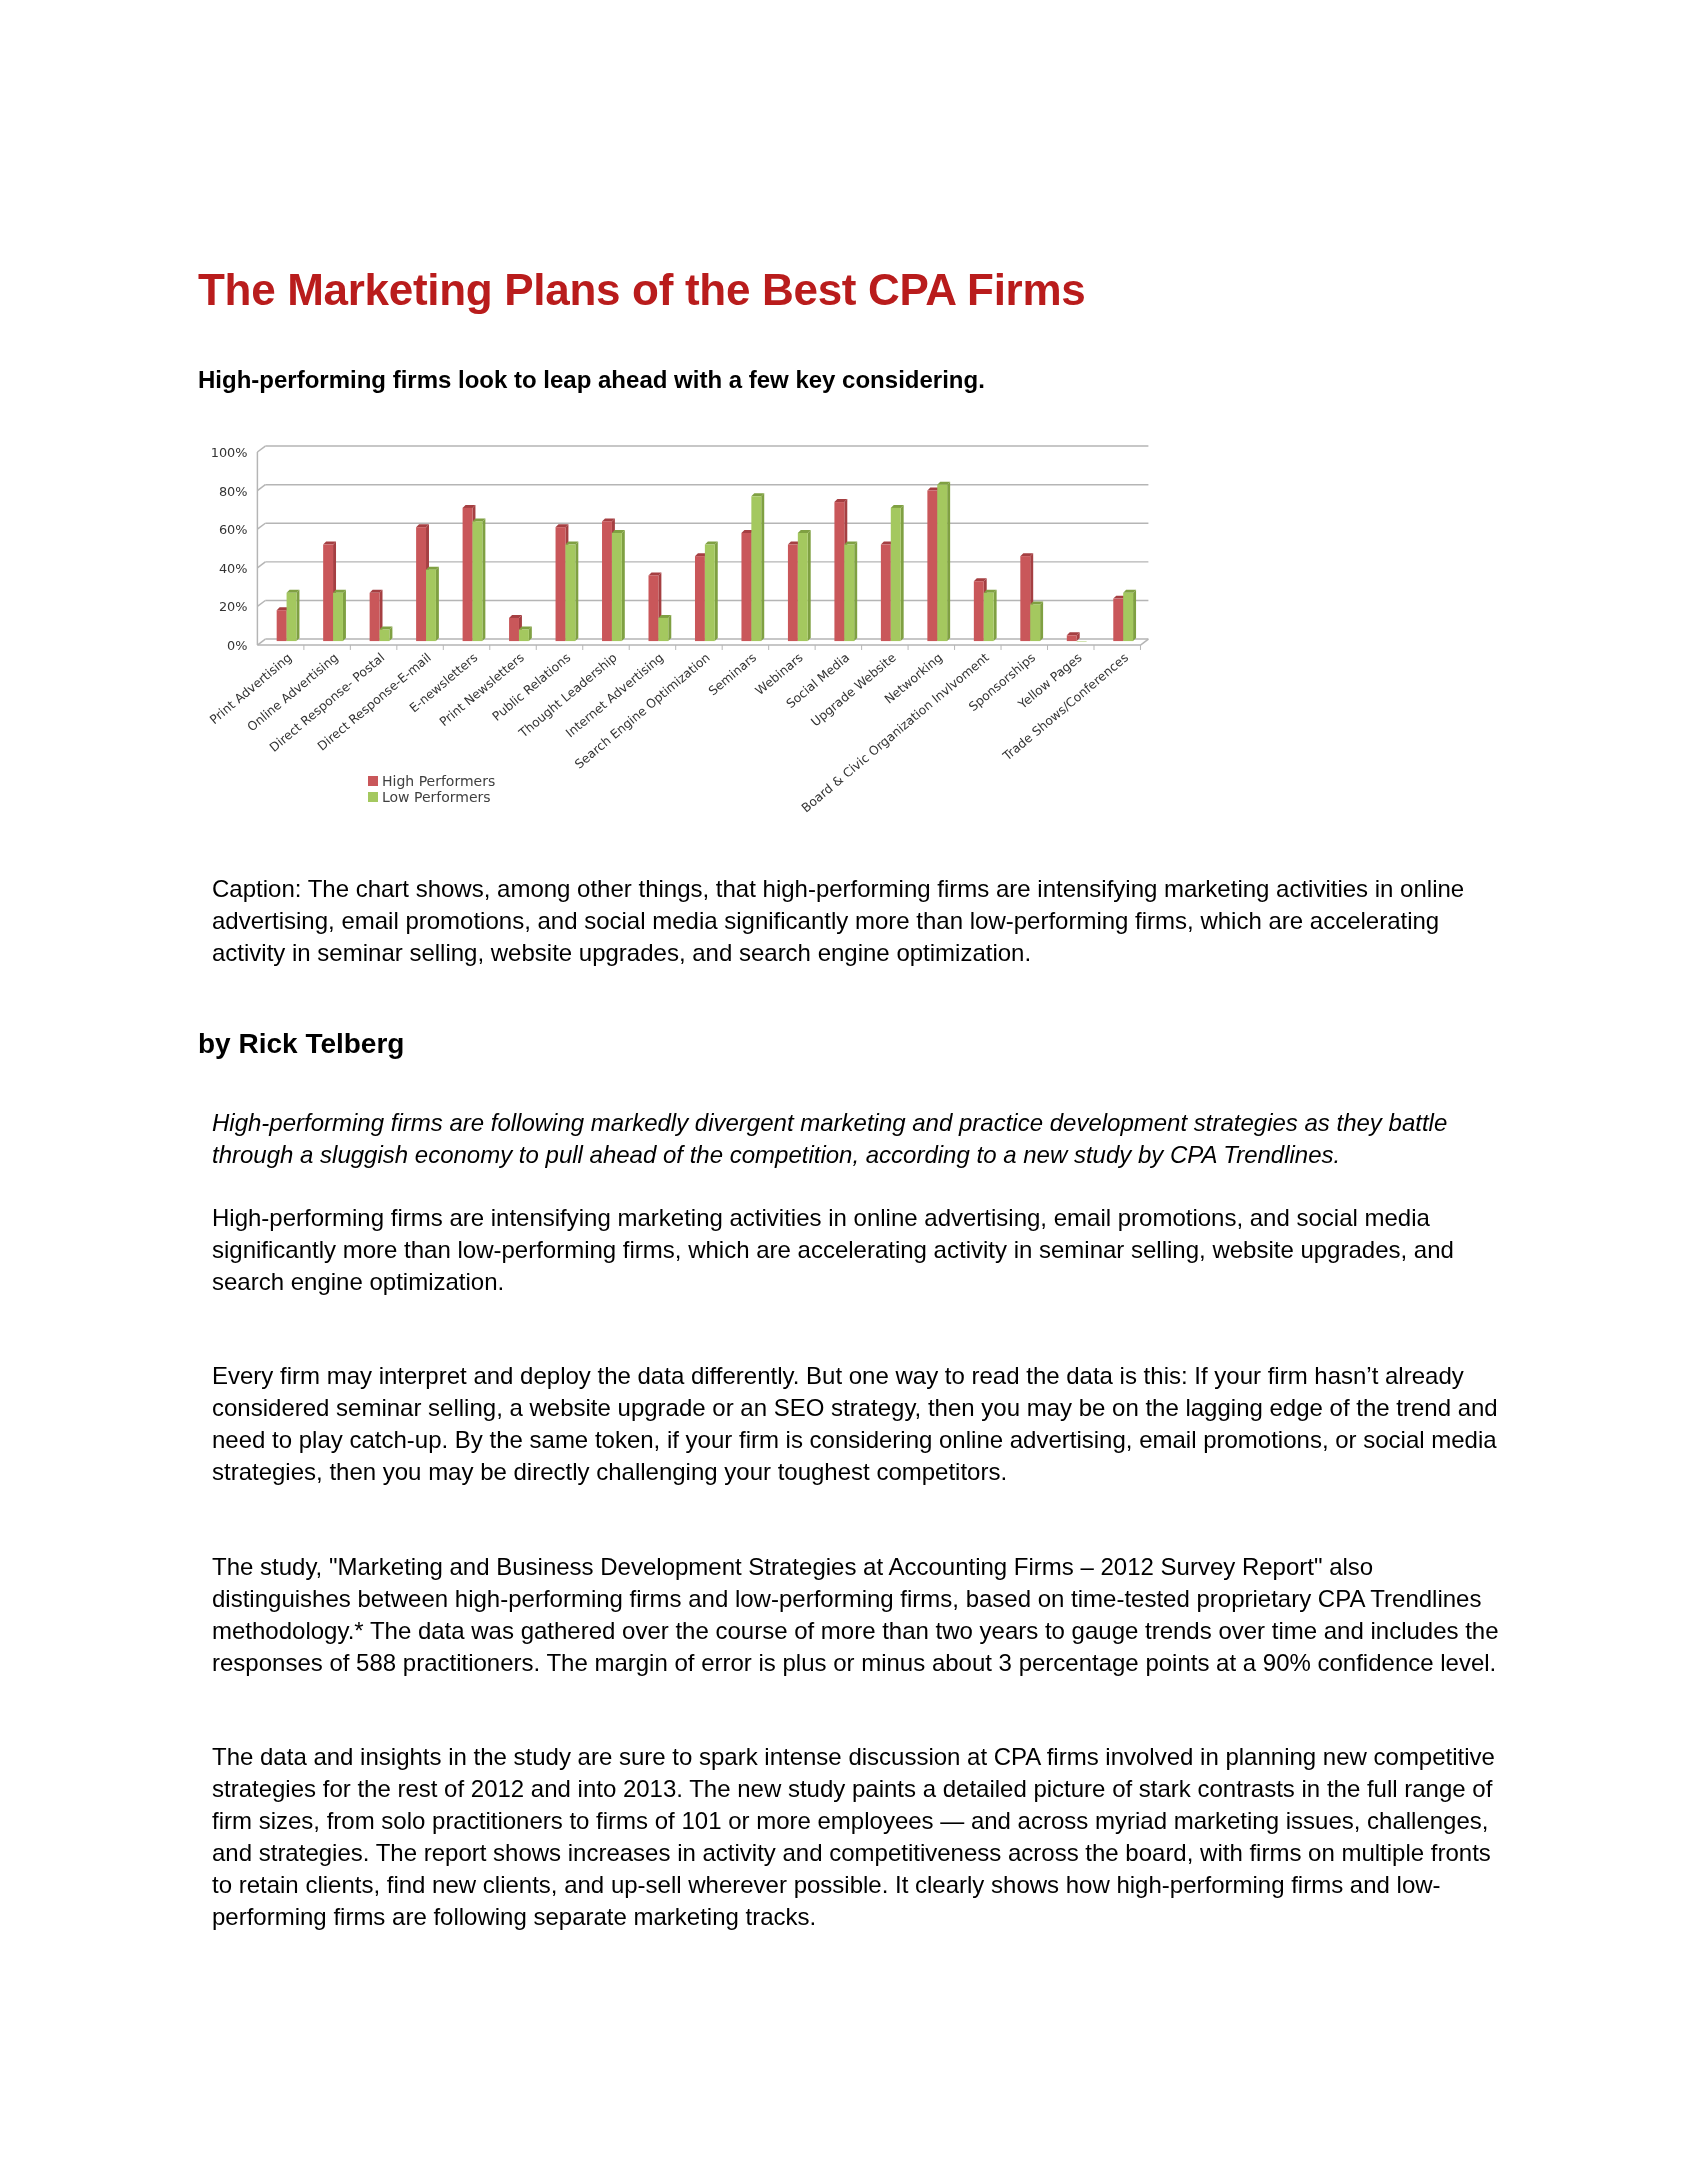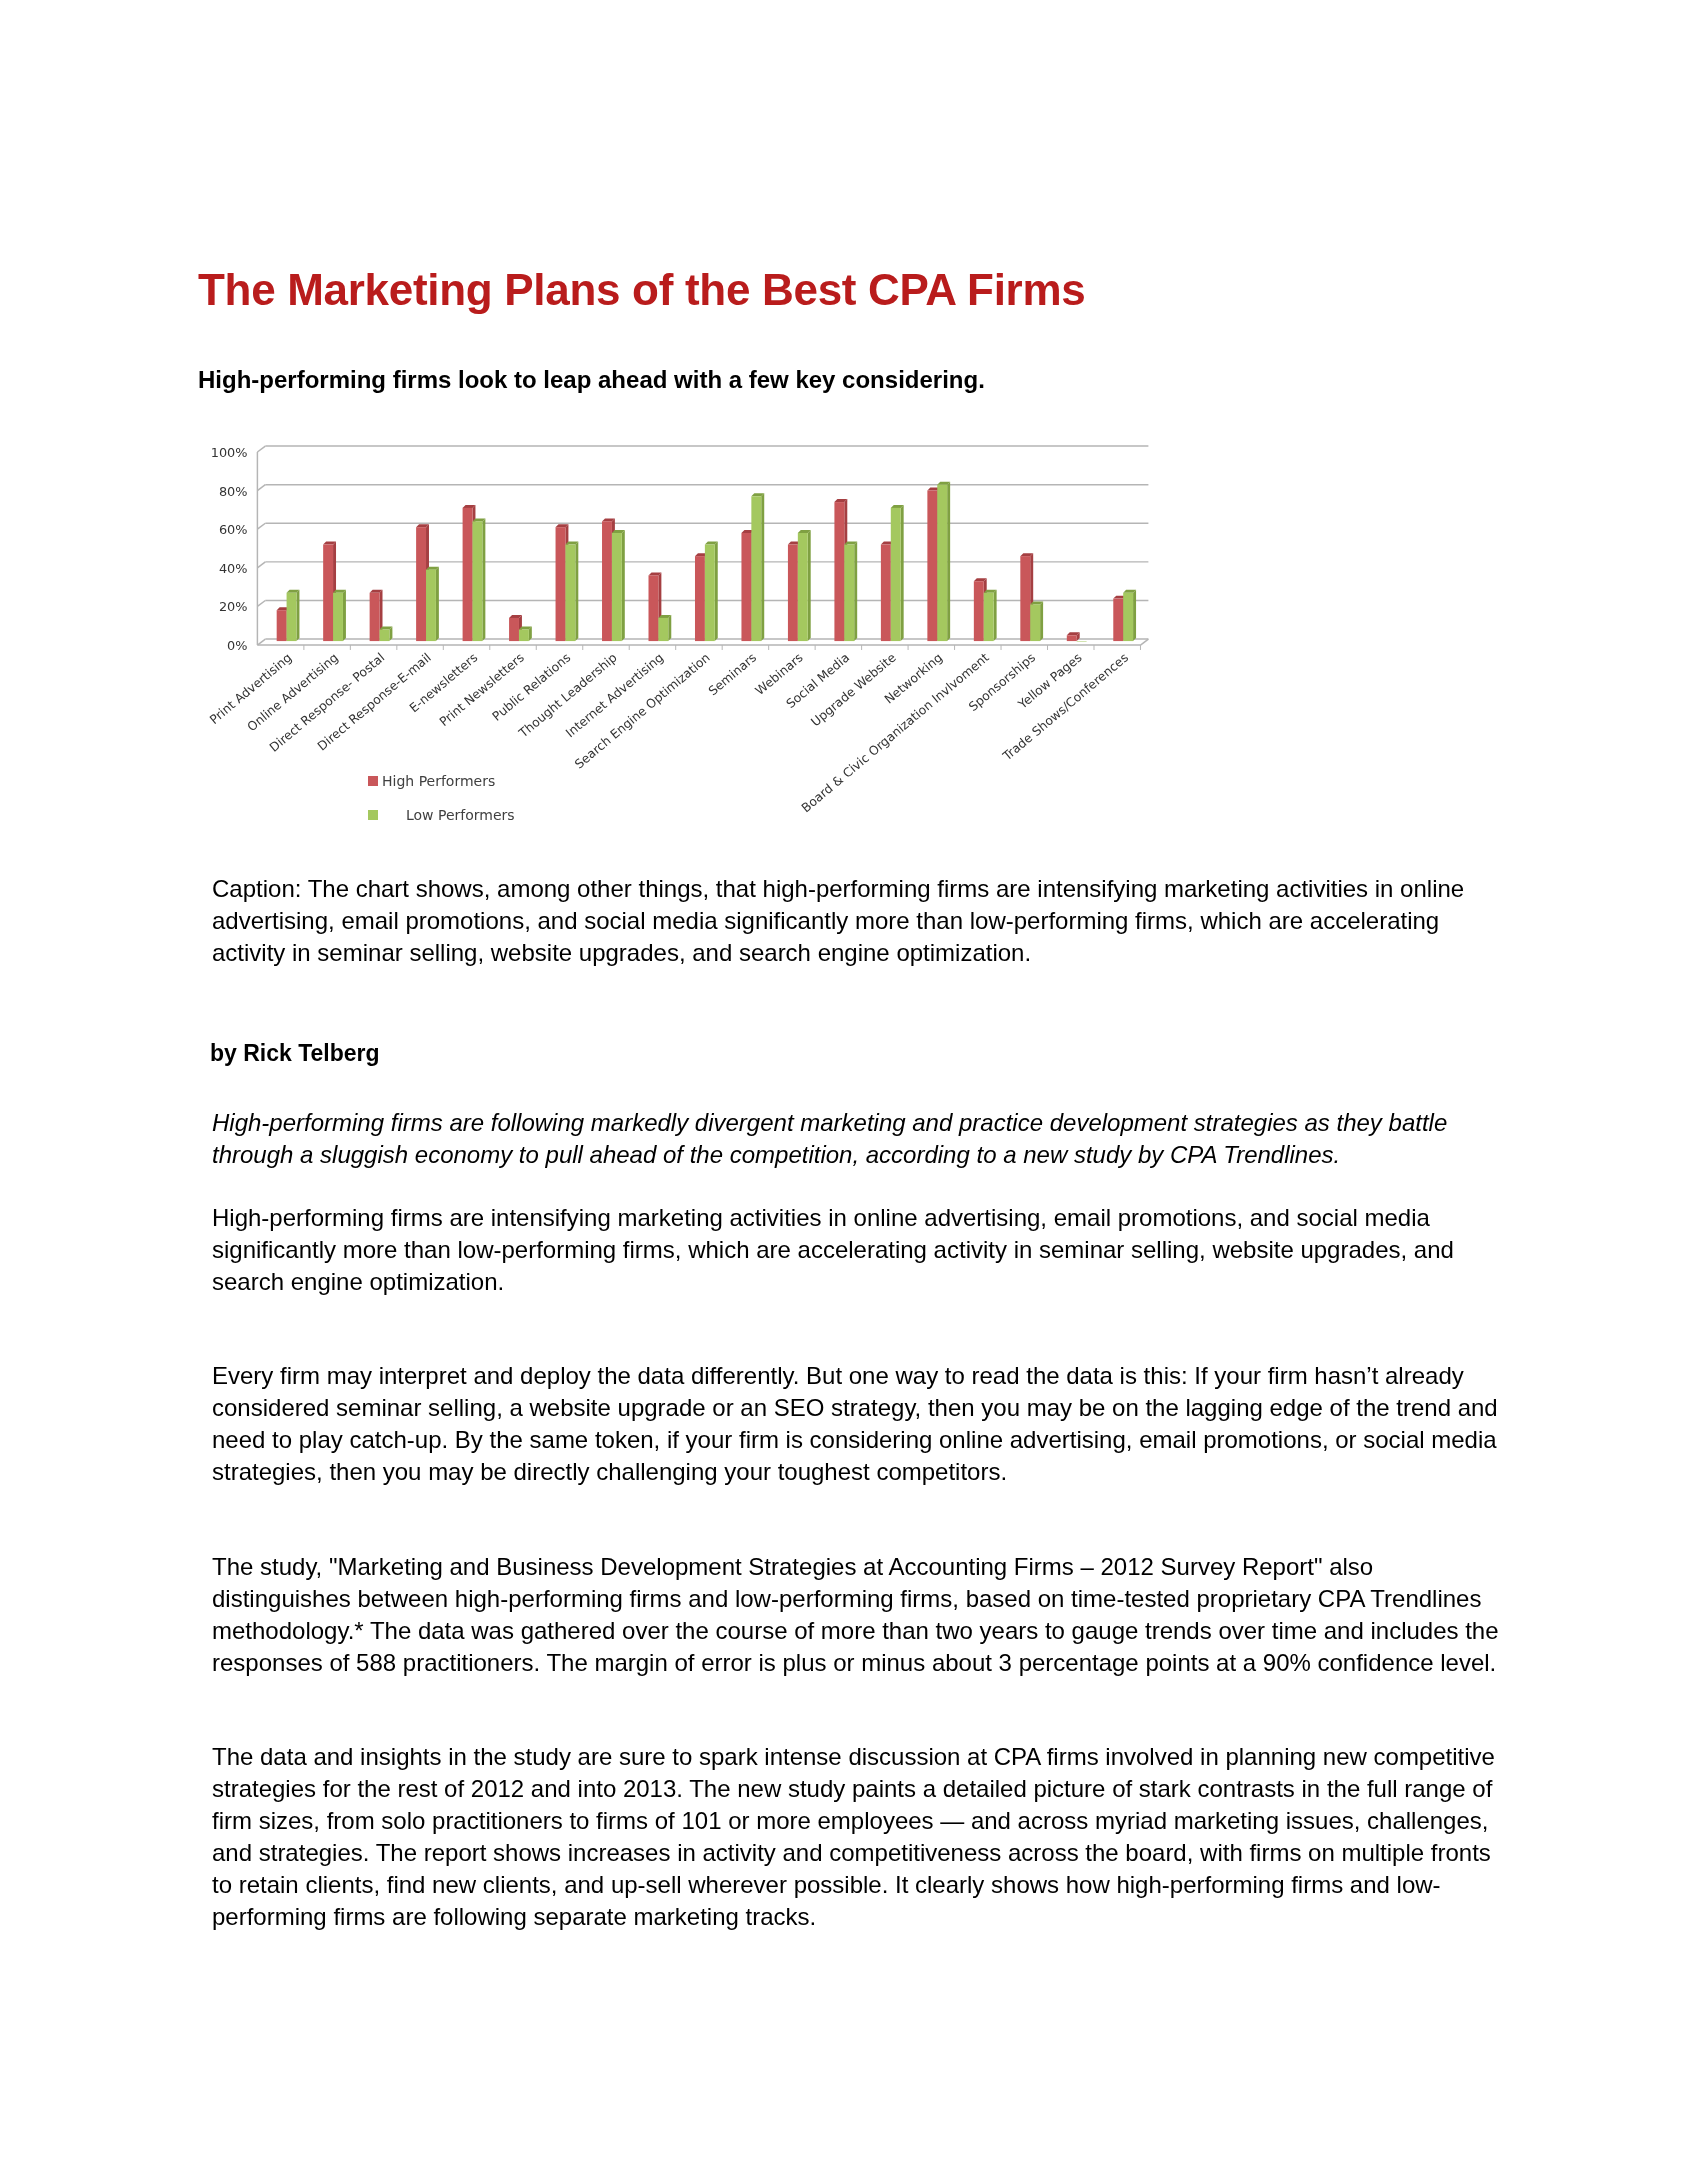--- a/index.html
+++ b/index.html
@@ -8,22 +8,22 @@
   .page { position: absolute; left: 198px; top: 0; width: 1287px; }
   .title { position: absolute; top: 265px; left: 0; margin: 0;
            font-size: 44px; font-weight: bold; color: #b91c1c; letter-spacing: -0.3px;
            font-family: "Liberation Sans", sans-serif; white-space: nowrap; }
   .subtitle { position: absolute; top: 366px; left: 0; margin: 0;
               font-size: 24px; font-weight: bold; white-space: nowrap; }
   .chart { position: absolute; top: 436px; left: 0; width: 990px; height: 426px; }
   .chart svg { position: absolute; left: 0; top: 0; }
   .para { position: absolute; left: 0; width: 1297px; margin: 14px;
           font-size: 24px; line-height: 32px; }
-  .byline { position: absolute; left: 0; top: 1028px; margin: 12px;
-            font-size: 23px; font-weight: bold; }
+  .byline { position: absolute; left: 0; top: 1028px; margin: 0;
+            font-size: 28px; font-weight: bold; }
   .legend { position: absolute; left: 170px; font-size: 14px;
             font-family: "DejaVu Sans", sans-serif; color: #404040; display: flex; align-items: center; }
   .legend .sw { width: 10px; height: 10px; margin-right: 4px; display: inline-block; }
 </style>
 </head>
 <body>
 
 <div class="page">
   <h1 class="title">The Marketing Plans of the Best CPA Firms</h1>
   <p class="subtitle">High-performing firms look to leap ahead with a few key considering.</p>
@@ -199,21 +199,21 @@
         <rect x="924.5263157894736" y="164.1" width="10" height="42.9" fill="#c9575a"></rect>
         <polygon points="944.5263157894736,158.25 947.5263157894736,155.25 947.5263157894736,204 944.5263157894736,207" fill="#7fa042"></polygon>
         <polygon points="934.5263157894736,158.25 937.5263157894736,155.25 947.5263157894736,155.25 944.5263157894736,158.25" fill="#7fa042"></polygon>
         <rect x="934.5263157894736" y="158.25" width="10" height="48.75" fill="#a4c85f"></rect>
         <text x="940.5263157894736" y="225" text-anchor="end" font-size="12.5" font-family="DejaVu Sans, sans-serif" fill="#333" transform="rotate(-40 940.5263157894736 225)">Trade Shows/Conferences</text>
       </svg>
     <div class="legend" style="top:337px;">
       <span class="sw" id="lg-high" style="background: rgb(201, 87, 90);"></span>
       <span>High Performers</span>
     </div>
-    <div class="legend" style="top:371px;gap:24px;">
+    <div class="legend" style="top:353px;">
       <span class="sw" id="lg-low" style="background: rgb(164, 200, 95);"></span>
       <span>Low Performers</span>
     </div>
   </div>
 
   <p class="para" style="top:859px;">Caption: The chart shows, among other things, that high-performing firms are intensifying marketing activities in online advertising, email promotions, and social media significantly more than low-performing firms, which are accelerating activity in seminar selling, website upgrades, and search engine optimization.</p>
   <p class="byline">by Rick Telberg</p>
   <p class="para" style="top:1093px;font-style:italic;">High-performing firms are following markedly divergent marketing and practice development strategies as they battle through a sluggish economy to pull ahead of the competition, according to a new study by CPA Trendlines.</p>
   <p class="para" style="top:1188px;">High-performing firms are intensifying marketing activities in online advertising, email promotions, and social media significantly more than low-performing firms, which are accelerating activity in seminar selling, website upgrades, and search engine optimization.</p>
   <p class="para" style="top:1346px;">Every firm may interpret and deploy the data differently. But one way to read the data is this: If your firm hasn’t already considered seminar selling, a website upgrade or an SEO strategy, then you may be on the lagging edge of the trend and need to play catch-up. By the same token, if your firm is considering online advertising, email promotions, or social media strategies, then you may be directly challenging your toughest competitors.</p>

